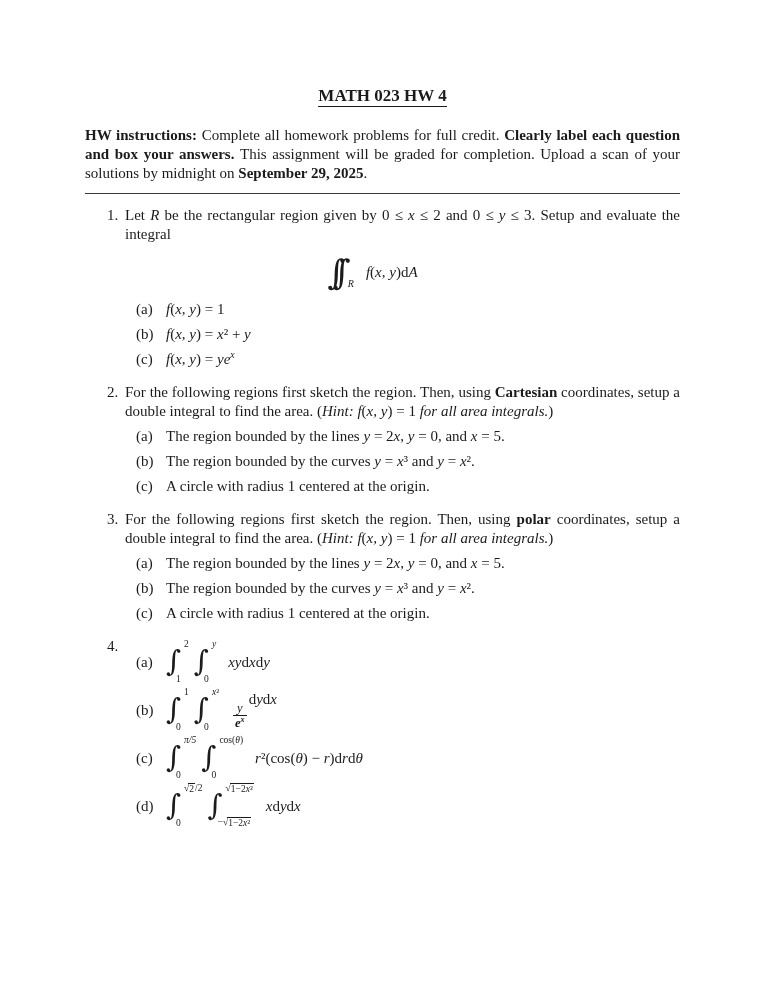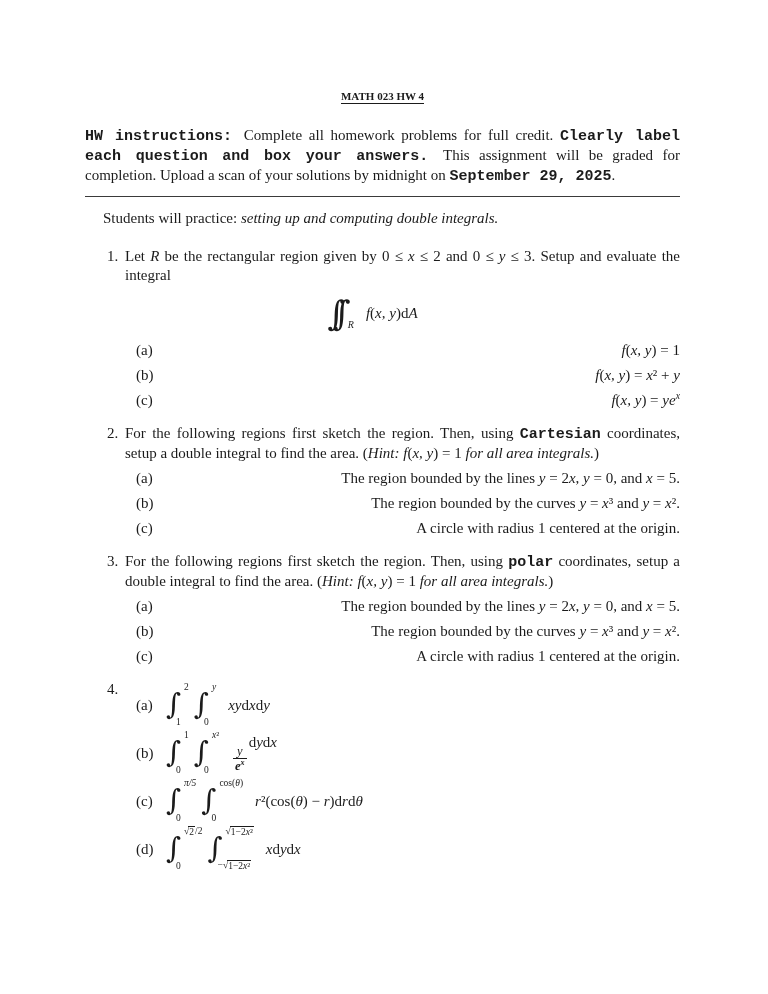--- a/index.html
+++ b/index.html
@@ -6,42 +6,42 @@
   body {
     width: 768px; height: 994px; overflow: hidden;
     font-family: "Liberation Serif", "DejaVu Serif", serif;
     color: #1b1b1b; font-size: 15px; line-height: 19px;
     -webkit-font-smoothing: antialiased;
   }
   .page { box-sizing: border-box; width: 768px; height: 994px; padding: 86px 88px 0 85px; }
 
   .title { text-align: center; margin: 0 0 20px 0; }
   .title-text {
-    font-weight: bold; font-size: 11px;
+    font-weight: bold; font-size: 17px;
     border-bottom: 1.5px solid #1b1b1b; padding-bottom: 1px;
   }
 
   .para { margin: 0; }
   .instructions { text-align: justify; }
   .rule { border: none; border-top: 1px solid #3a3a3a; margin: 10px 0 12px 0; }
   .practice { padding-left: 18px; margin-bottom: 19px; }
 
   .question { display: flex; margin-bottom: 14px; padding-left: 22px; }
   .qnum { flex: none; width: 18px; }
   .qbody { flex: 1; min-width: 0; }
   .qtext { text-align: justify; margin-bottom: 6px; }
 
   .subitem { display: flex; padding-left: 11px; margin-top: 6px; }
   .sublabel { flex: none; width: 30px; }
-  .subtext { flex: 1; text-align: right; }
+  .subtext { flex: 1; }
 
   
   .tk-r { font-style: normal; }
   .tk-i { font-style: italic; }
-  .tk-b { font-weight: bold; font-family: Liberation Mono, monospace; }
+  .tk-b { font-weight: bold; }
   .tk-isup { font-size: 65%; vertical-align: super; line-height: 0; font-style: italic; }
   .tk-frac { display: inline-flex; flex-direction: column; align-items: center;
              vertical-align: -8px; font-size: 12.5px; line-height: 1.15; margin: 0 2px; }
   .tk-num { display: block; padding: 0 2px; }
   .tk-den { display: block; border-top: 1px solid #1b1b1b; padding: 0 2px; font-weight: bold; }
   .tk-sqrt { display: inline-flex; align-items: flex-start; white-space: nowrap; }
   .tk-sqsign { margin-right: -1px; }
   .tk-rad { border-top: 1px solid #1b1b1b; padding: 0 1px; }
 
   
@@ -70,21 +70,20 @@
 <div class="page">
 
   <div class="title">
     <span class="title-text">MATH 023 HW 4</span>
   </div>
 
   <p class="para instructions"><span class="tk-b">HW instructions: </span><span class="tk-r">Complete all homework problems for full credit. </span><span class="tk-b">Clearly label each question and box your answers. </span><span class="tk-r">This assignment will be graded for completion. Upload a scan of your solutions by midnight on </span><span class="tk-b">September 29, 2025</span><span class="tk-r">.</span></p>
 
   <hr class="rule">
 
-  <p class="para practice"><span class="tk-r">Students will practice: </span><span class="tk-i">setting up and computing double integrals.</span></p>
 
   <div class="question">
     <span class="qnum">1.</span>
     <div class="qbody">
       <p class="para qtext"><span class="tk-r">Let </span><span class="tk-i">R</span><span class="tk-r"> be the rectangular region given by 0 ≤ </span><span class="tk-i">x</span><span class="tk-r"> ≤ 2 and 0 ≤ </span><span class="tk-i">y</span><span class="tk-r"> ≤ 3. Setup and evaluate the integral</span></p>
       <div class="display-math">
         <span class="dint">
           <span class="bigint">∫</span>
           <span class="bigint second">∫</span>
           <span class="dint-sub">R</span>

